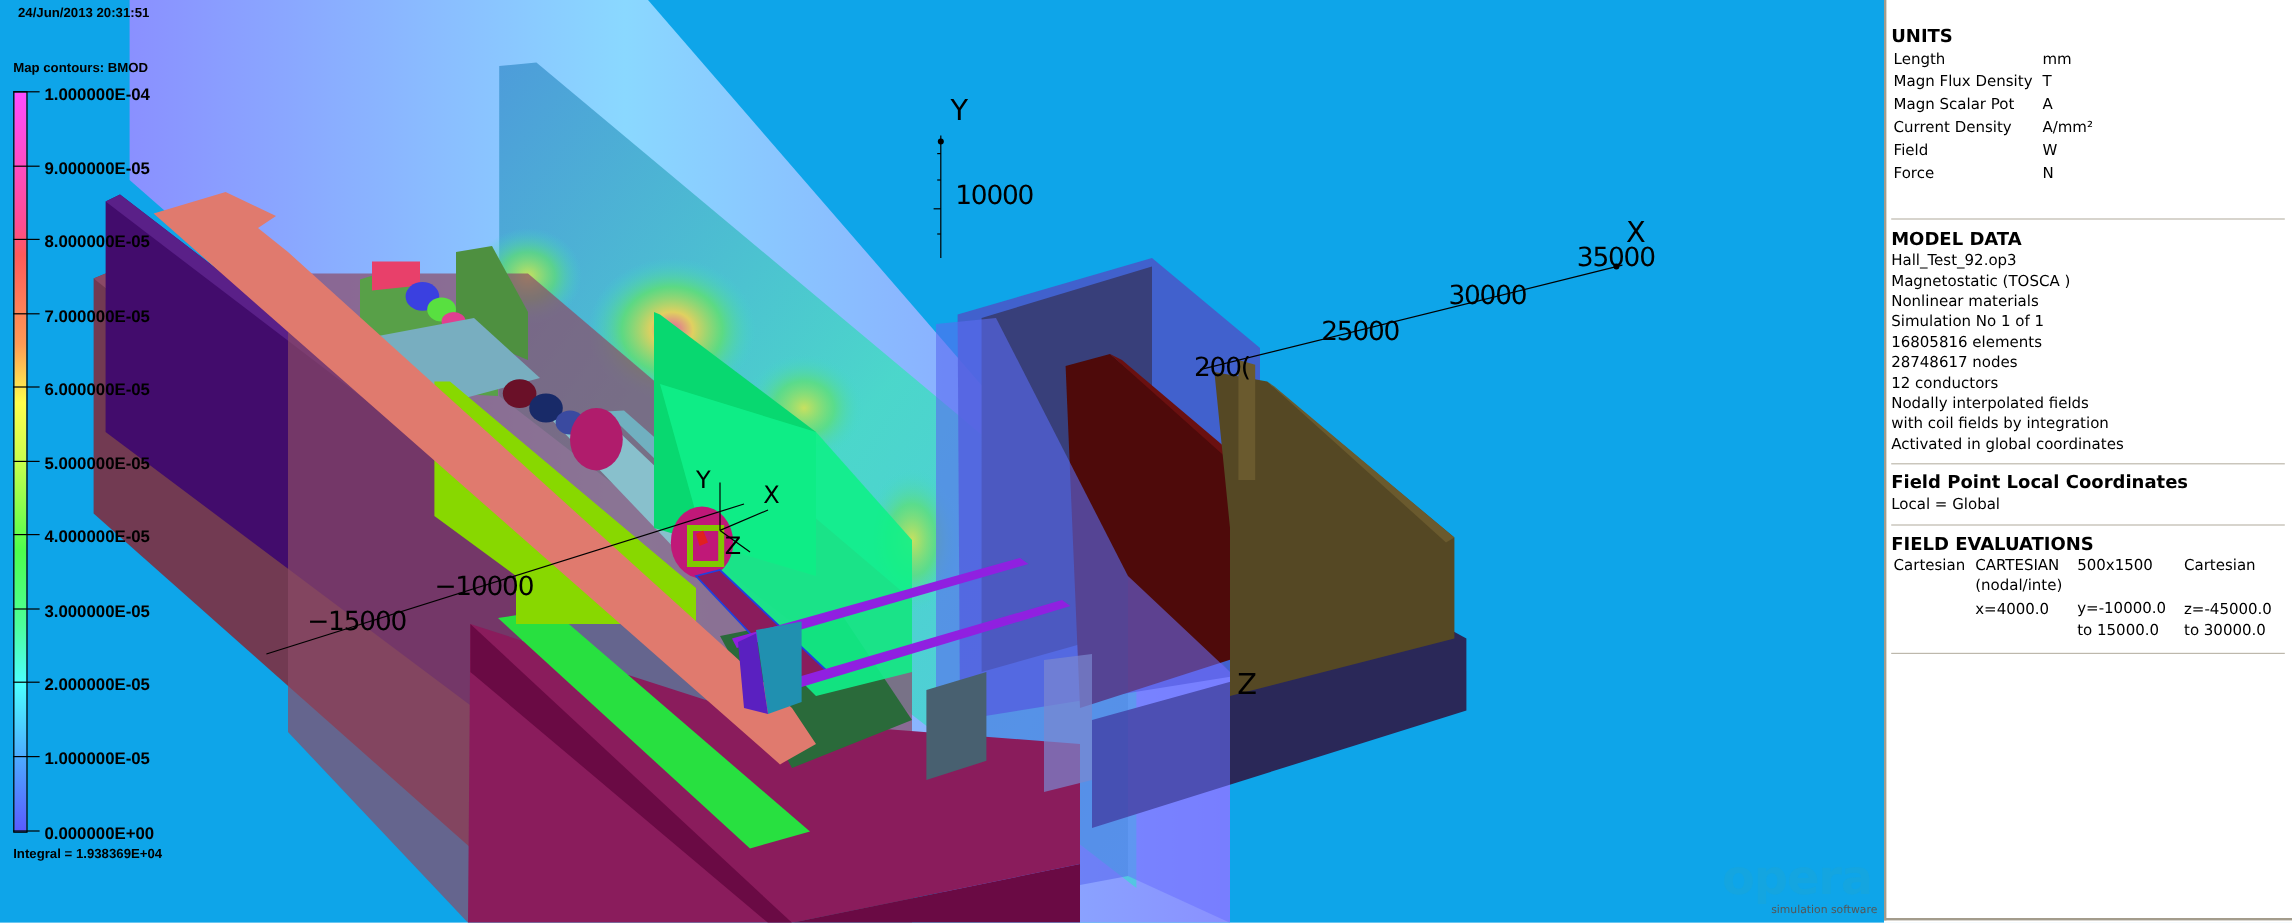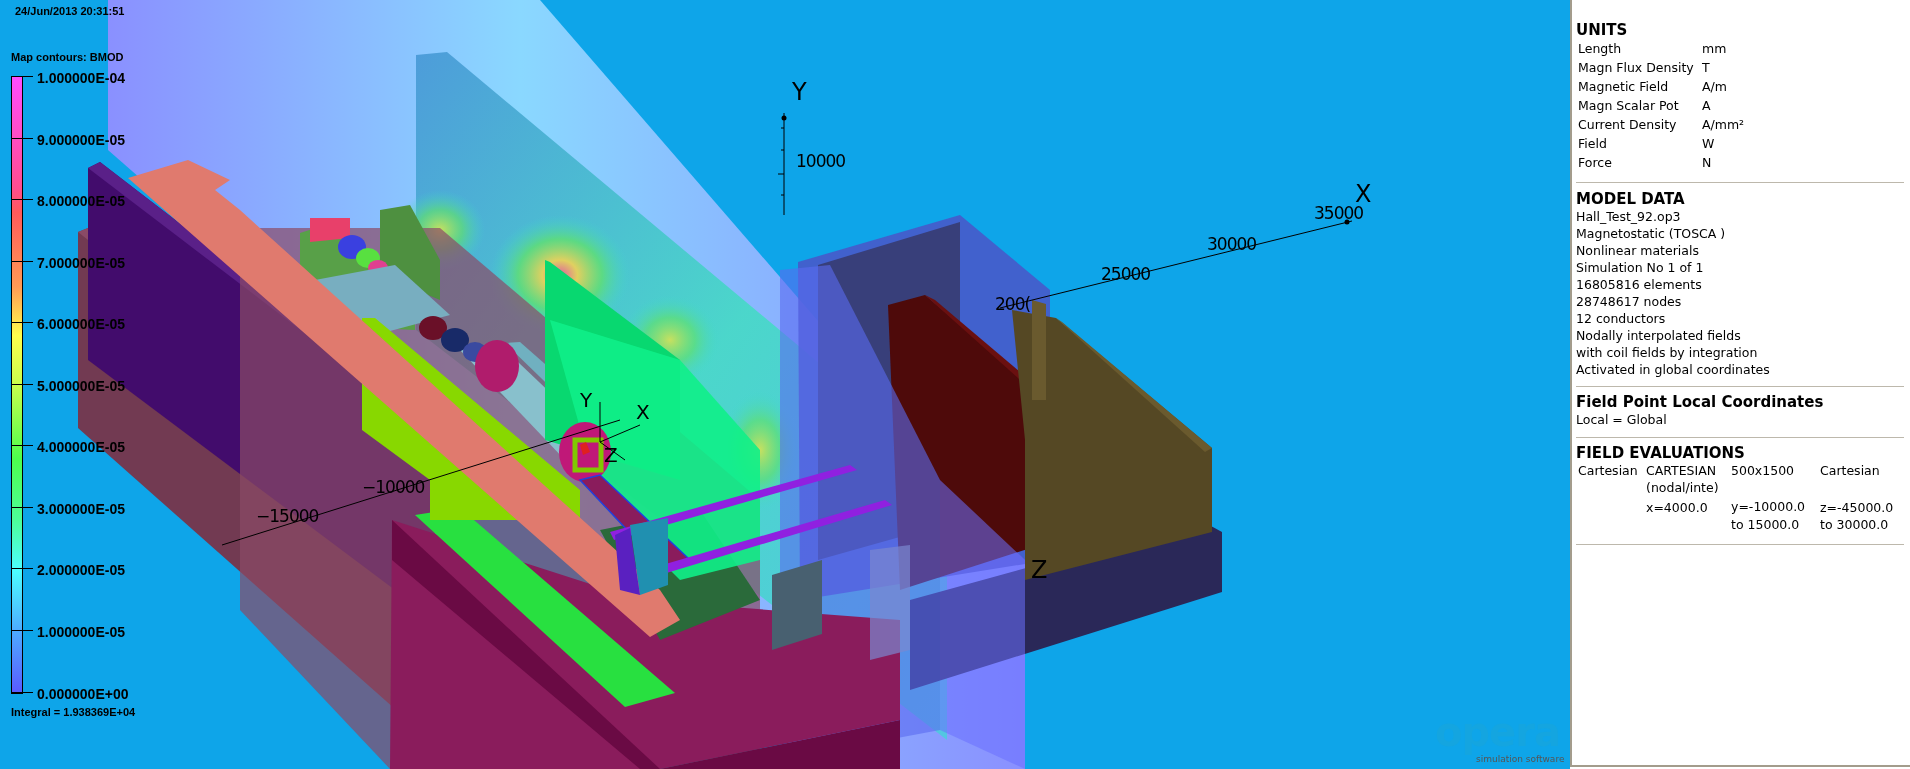--- a/index.html
+++ b/index.html
@@ -7,21 +7,21 @@
   #viewport { position:absolute; left:0; top:0; width:1570px; height:769px; overflow:hidden; background:#0ea5e9; }
   #scene { position:absolute; left:0; top:0; width:1570px; height:769px; }
   .hdr-text { position:absolute; font-family:"Liberation Sans", sans-serif; font-weight:bold; font-size:11px; color:#000; white-space:nowrap; }
   #timestamp { left:15px; top:5px; }
   #contour-title { left:11px; top:51px; }
   #integral { left:11px; top:706px; }
   #colorbar { position:absolute; left:11px; top:76px; width:10px; height:616px; border:1px solid #000;
     background:linear-gradient(to bottom,#ff4dff 0%,#ff4d90 18%,#ff5a5a 22%,#ff9a55 34%,#ffff4d 42%,#c8ff4d 50%,#4dff4d 62%,#4dff9a 72%,#4dffff 80%,#4daaff 90%,#5a5aff 100%); }
   .tick { position:absolute; left:11px; width:22px; height:1px; background:#000; }
   .tick-label { position:absolute; left:37px; font-weight:bold; font-size:14px; color:#000; white-space:nowrap; transform:translateY(-7px); }
-  .axis-label { position:absolute; font-family:"DejaVu Sans", sans-serif; font-size:17px; color:#000; letter-spacing:-1px; white-space:nowrap; }
+  .axis-label { position:absolute; font-family:"DejaVu Sans", sans-serif; font-size:22px; color:#000; letter-spacing:-1px; white-space:nowrap; }
   #panel { position:absolute; left:1570px; top:0; width:340px; height:767px; border-left:2px solid #a39c8c; border-bottom:2px solid #a39c8c; background:#fff; font-family:"DejaVu Sans", sans-serif; font-size:12.5px; color:#000; box-sizing:border-box; }
   .sec { position:absolute; left:4px; right:6px; }
   .sec-title { font-weight:bold; font-size:15px; line-height:17px; }
   .sec-line { line-height:17px; white-space:nowrap; }
   .divider { position:absolute; left:4px; right:6px; height:1px; background:#bdb8ac; }
   .units-row { display:flex; line-height:19px; }
   .units-row .k { width:124px; padding-left:2px; }
   .fe-grid { display:grid; grid-template-columns:68px 85px 89px auto; line-height:17px; padding-left:2px; }
   #logo { position:absolute; left:1435px; top:717px; width:160px; height:50px; }
   #logo-word { position:absolute; left:0; top:-8px; font-family:"DejaVu Sans", sans-serif; font-weight:bold; font-size:40px; color:#14a5e0; letter-spacing:-1px; }
@@ -200,24 +200,20 @@
     <div class="sec-title">UNITS</div>
     <div class="units-row">
         <span class="k">Length</span>
         <span>mm</span>
       </div>
     <div class="units-row">
         <span class="k">Magn Flux Density</span>
         <span>T</span>
       </div>
     <div class="units-row">
-        <span class="k">Magnetic Field</span>
-        <span>A/m</span>
-      </div>
-    <div class="units-row">
         <span class="k">Magn Scalar Pot</span>
         <span>A</span>
       </div>
     <div class="units-row">
         <span class="k">Current Density</span>
         <span>A/mm²</span>
       </div>
     <div class="units-row">
         <span class="k">Field</span>
         <span>W</span>

